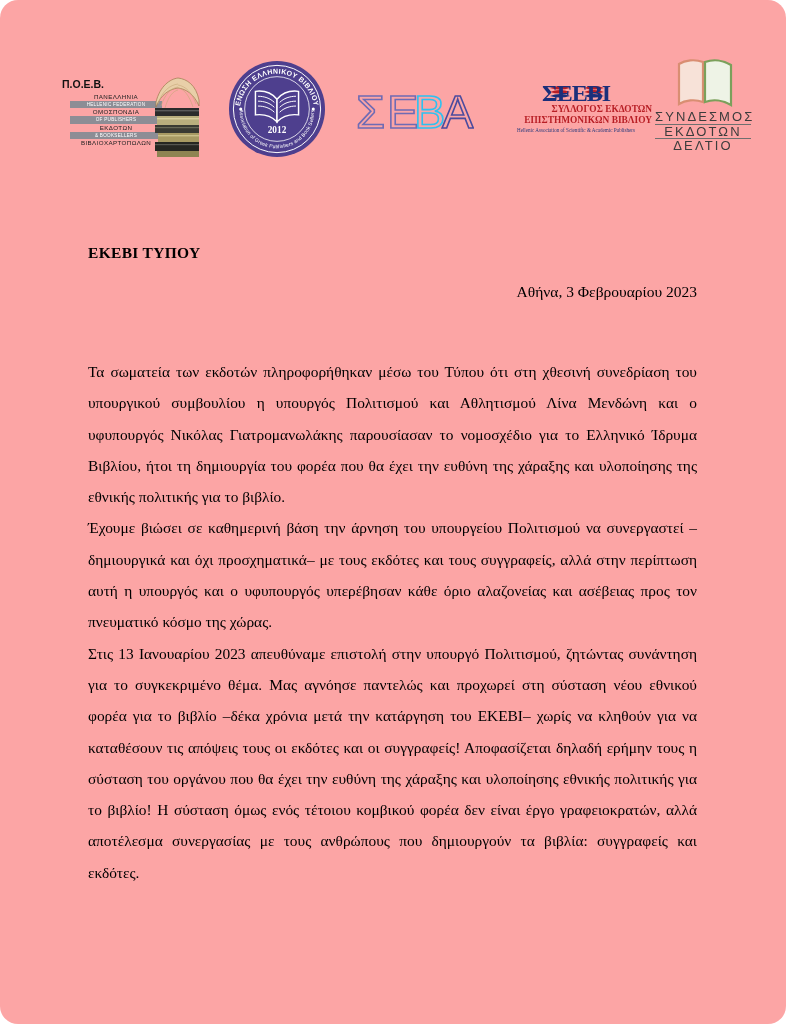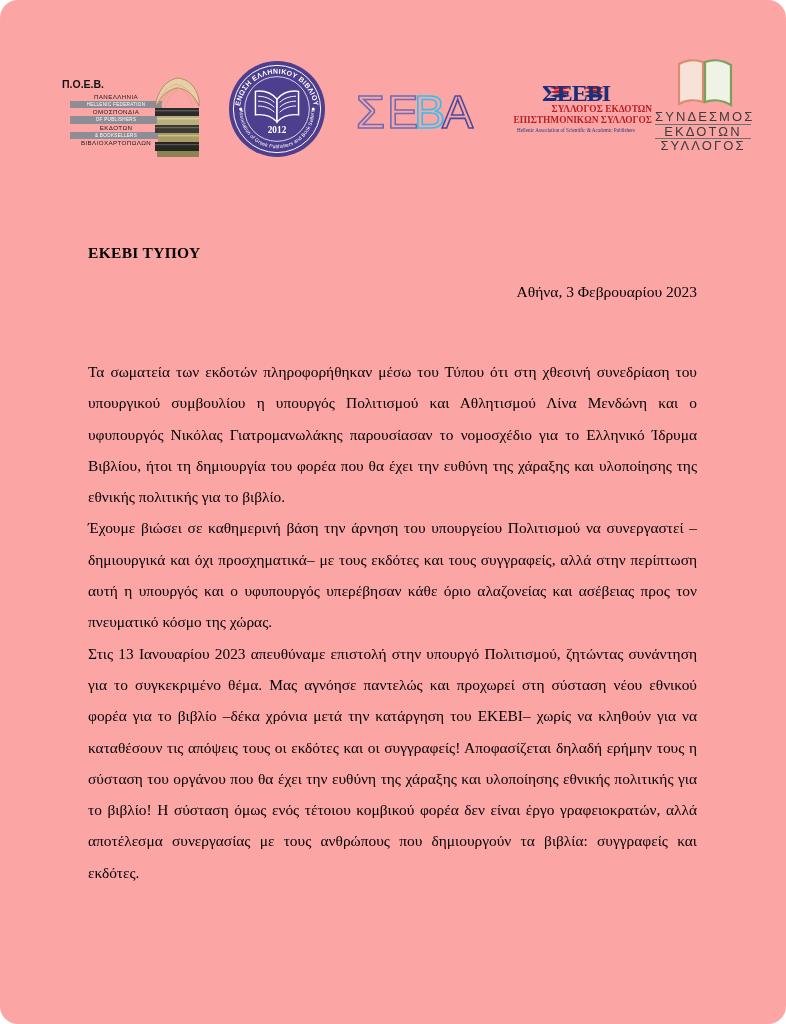--- a/index.html
+++ b/index.html
@@ -244,33 +244,33 @@
             <path d="M50 12 q10 -4 20 0 q-10 3 -20 0 Z" fill="#b81f26"></path>
             <path d="M50 16 q10 -4 20 0 q-10 3 -20 0 Z" fill="#1b2f7a"></path>
             <path d="M84 8 q10 -4 20 0 q-10 3 -20 0 Z" fill="#b81f26"></path>
             <path d="M84 12 q10 -4 20 0 q-10 3 -20 0 Z" fill="#b81f26"></path>
             <path d="M84 16 q10 -4 20 0 q-10 3 -20 0 Z" fill="#1b2f7a"></path>
           </g>
           <text x="76" y="21" text-anchor="middle" font-family="Liberation Serif, serif" font-size="24" font-weight="bold" fill="#1b2f7a" letter-spacing="-1">ΣΕΕΒΙ</text>
         </svg>
       </div>
       <div class="seevi-l1">ΣΥΛΛΟΓΟΣ ΕΚΔΟΤΩΝ</div>
-      <div class="seevi-l2">ΕΠΙΣΤΗΜΟΝΙΚΩΝ ΣΥΛΛΟΓΟΣ</div>
+      <div class="seevi-l2">ΕΠΙΣΤΗΜΟΝΙΚΩΝ ΒΙΒΛΙΟΥ</div>
       <div class="seevi-l3">Hellenic Association of Scientific &amp; Academic Publishers</div>
     </div>
 
     <div class="logo logo-seb">
       <svg viewBox="0 0 96 54" width="96" height="54" style="position:absolute;left:6px;top:0;">
         <path d="M18 8 C24 4 34 3 42 6 L42 46 C34 43 24 44 18 48 Z" fill="#f7e2d8" stroke="#d98e72" stroke-width="2.2"></path>
         <path d="M44 6 C52 3 62 4 70 9 L70 49 C62 44 52 43 44 46 Z" fill="#eef3e6" stroke="#7ba05b" stroke-width="2.2"></path>
       </svg>
       <div class="seb-text">
         <div class="seb-line">ΣΥΝΔΕΣΜΟΣ</div>
         <div class="seb-line">ΕΚΔΟΤΩΝ</div>
-        <div class="seb-line last">ΣΥΛΛΟΓΟΣ</div>
+        <div class="seb-line last">ΔΕΛΤΙΟ</div>
       </div>
     </div>
 
   </div>
 
   <div class="doc-title">ΕΚΕΒΙ ΤΥΠΟΥ</div>
   <div class="doc-date">Αθήνα, 3 Φεβρουαρίου 2023</div>
 
   <div class="body-text">
     <p>Τα σωματεία των εκδοτών πληροφορήθηκαν μέσω του Τύπου ότι στη χθεσινή συνεδρίαση του υπουργικού συμβουλίου η υπουργός Πολιτισμού και Αθλητισμού Λίνα Μενδώνη και ο υφυπουργός Νικόλας Γιατρομανωλάκης παρουσίασαν το νομοσχέδιο για το Ελληνικό Ίδρυμα Βιβλίου, ήτοι τη δημιουργία του φορέα που θα έχει την ευθύνη της χάραξης και υλοποίησης της εθνικής πολιτικής για το βιβλίο.</p>

